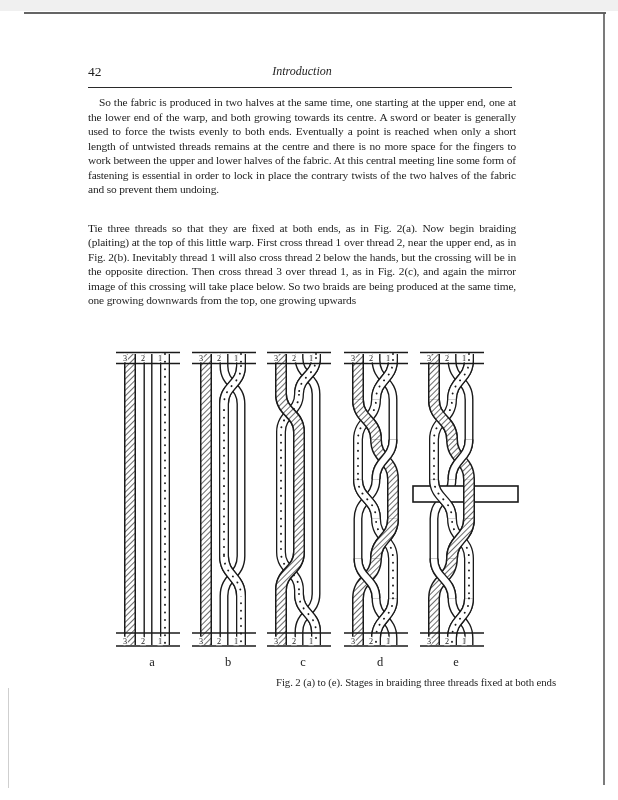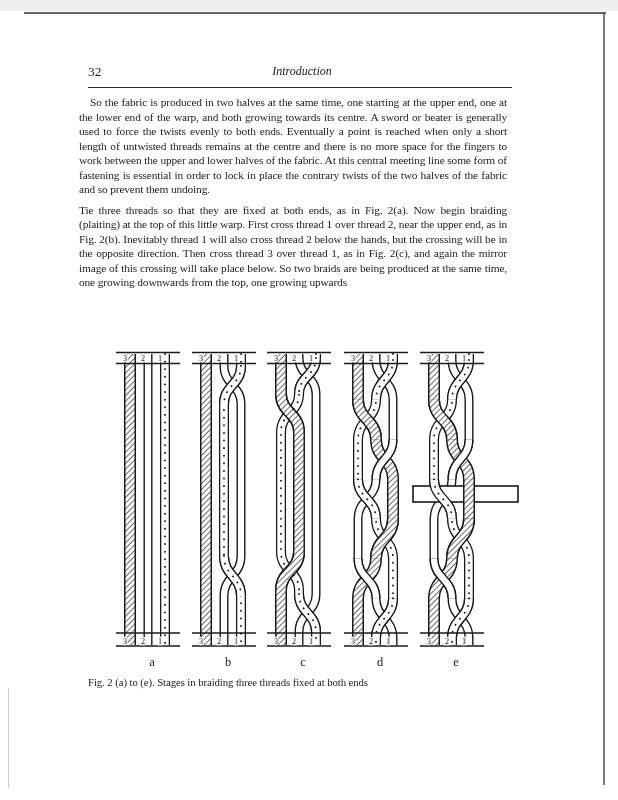--- a/index.html
+++ b/index.html
@@ -11,40 +11,40 @@
   .top-strip{position:absolute;left:0;top:0;width:618px;height:11px;background:#f0f0f0;}
   .edge-top{position:absolute;left:24px;top:12px;width:582px;height:2px;background:#4a4a4a;opacity:.85;}
   .edge-right{position:absolute;left:603px;top:13px;width:2px;height:772px;background:#5a5a5a;opacity:.8;}
   .edge-left{position:absolute;left:8px;top:688px;width:1px;height:100px;background:#cfcfcf;}
 
   .page-number{position:absolute;left:88px;top:64px;font-size:13.5px;}
   .running-head{position:absolute;left:88px;top:64px;width:428px;text-align:center;
     font-style:italic;font-size:12px;}
   .header-rule{position:absolute;left:88px;top:87px;width:424px;height:1.4px;background:#2a2a2a;}
 
-  .textblock{position:absolute;left:79px;top:95px;width:428px;
+  .textblock{position:absolute;left:88px;top:95px;width:428px;
     font-size:11.4px;line-height:14.5px;text-align:justify;letter-spacing:-0.15px;}
   .textblock p{margin:0;}
   .textblock p.indent{text-indent:11px;}
-  .textblock p.sect{margin-top:6px;}
+  .textblock p.sect{margin-top:24px;}
 
   .figure-svg{position:absolute;left:0;top:0;width:618px;height:800px;}
 
-  .fig-caption{position:absolute;left:88px;top:676px;width:468px;text-align:left;
+  .fig-caption{position:absolute;left:88px;top:676px;width:468px;text-align:right;
     font-size:10.8px;letter-spacing:-0.1px;color:#1f1f1f;}
 </style>
 </head>
 <body>
 
 <div class="top-strip"></div>
 <div class="edge-top"></div>
 <div class="edge-right"></div>
 <div class="edge-left"></div>
 
-<div class="page-number">32</div>
+<div class="page-number">42</div>
 <div class="running-head">Introduction</div>
 <div class="header-rule"></div>
 
 <div class="textblock">
   <p class="indent">So the fabric is produced in two halves at the same time, one starting at the upper end, one at the lower end of the warp, and both growing towards its centre. A sword or beater is generally used to force the twists evenly to both ends. Eventually a point is reached when only a short length of untwisted threads remains at the centre and there is no more space for the fingers to work between the upper and lower halves of the fabric. At this central meeting line some form of fastening is essential in order to lock in place the contrary twists of the two halves of the fabric and so prevent them undoing.</p>
   <p class="sect">Tie three threads so that they are fixed at both ends, as in Fig. 2(a). Now begin braiding (plaiting) at the top of this little warp. First cross thread 1 over thread 2, near the upper end, as in Fig. 2(b). Inevitably thread 1 will also cross thread 2 below the hands, but the crossing will be in the opposite direction. Then cross thread 3 over thread 1, as in Fig. 2(c), and again the mirror image of this crossing will take place below. So two braids are being produced at the same time, one growing downwards from the top, one growing upwards</p>
 </div>
 
 <svg id="fig" class="figure-svg" viewBox="0 0 618 800" xmlns="http://www.w3.org/2000/svg">
     <defs>

